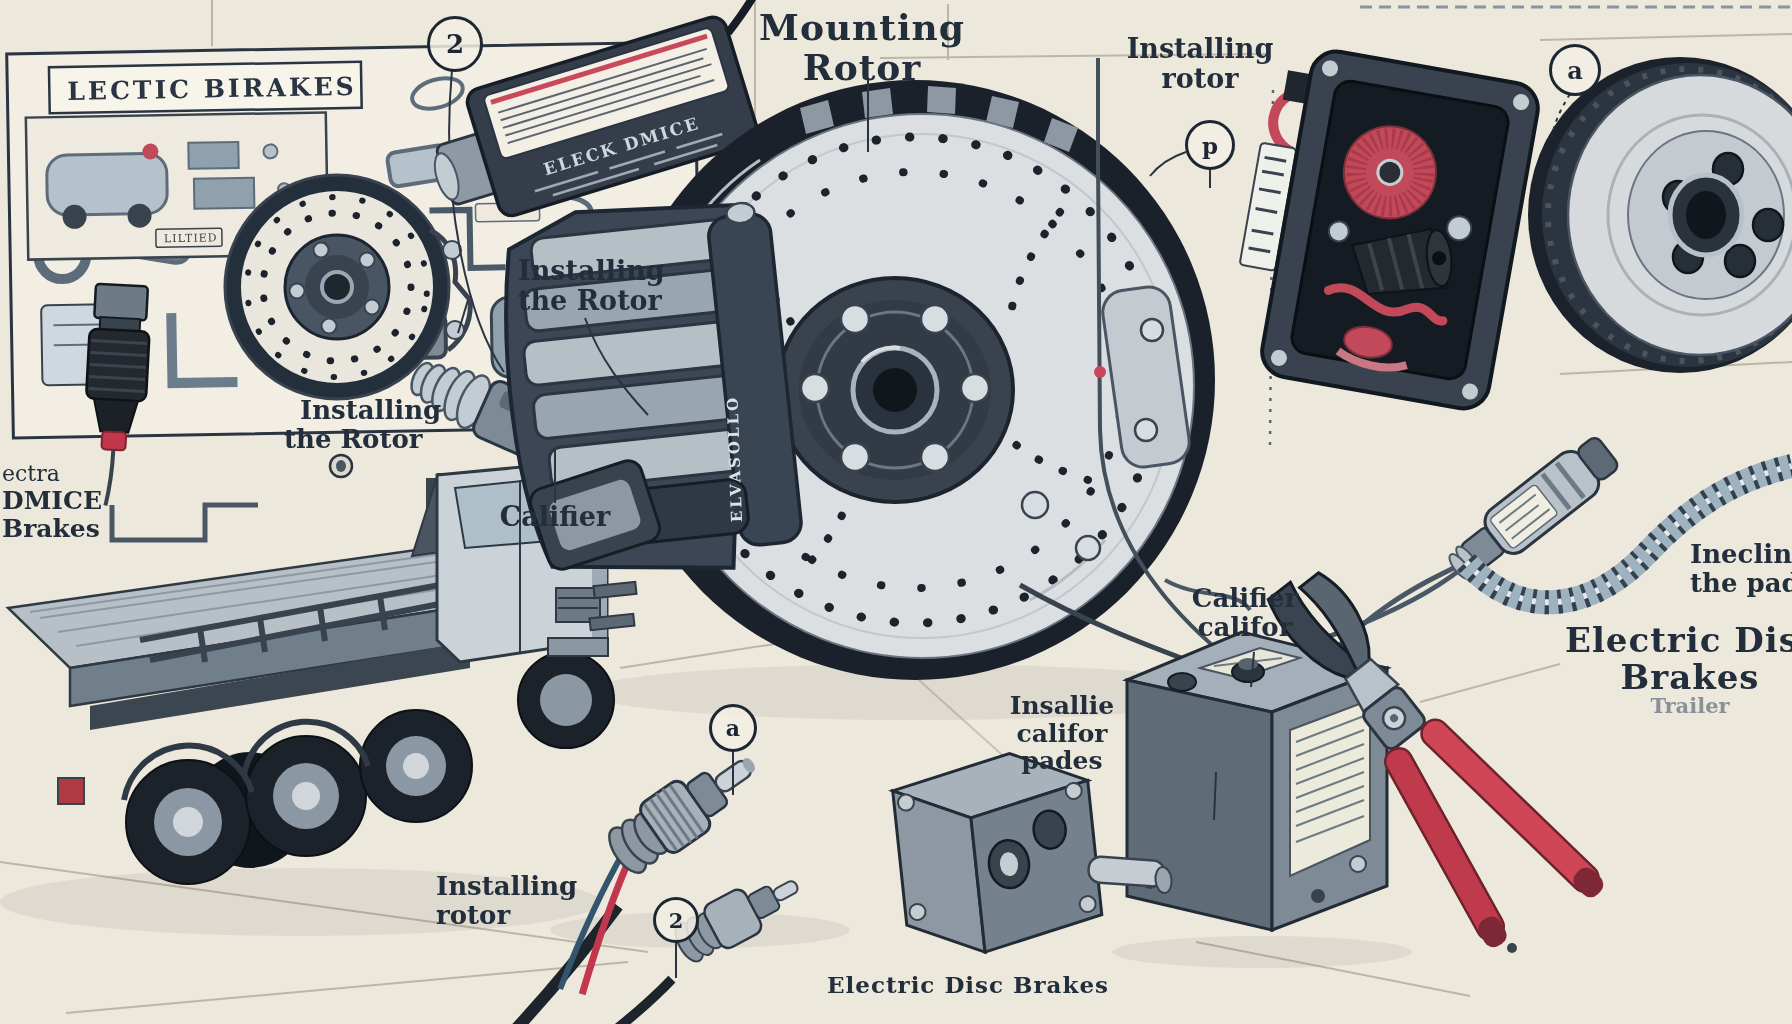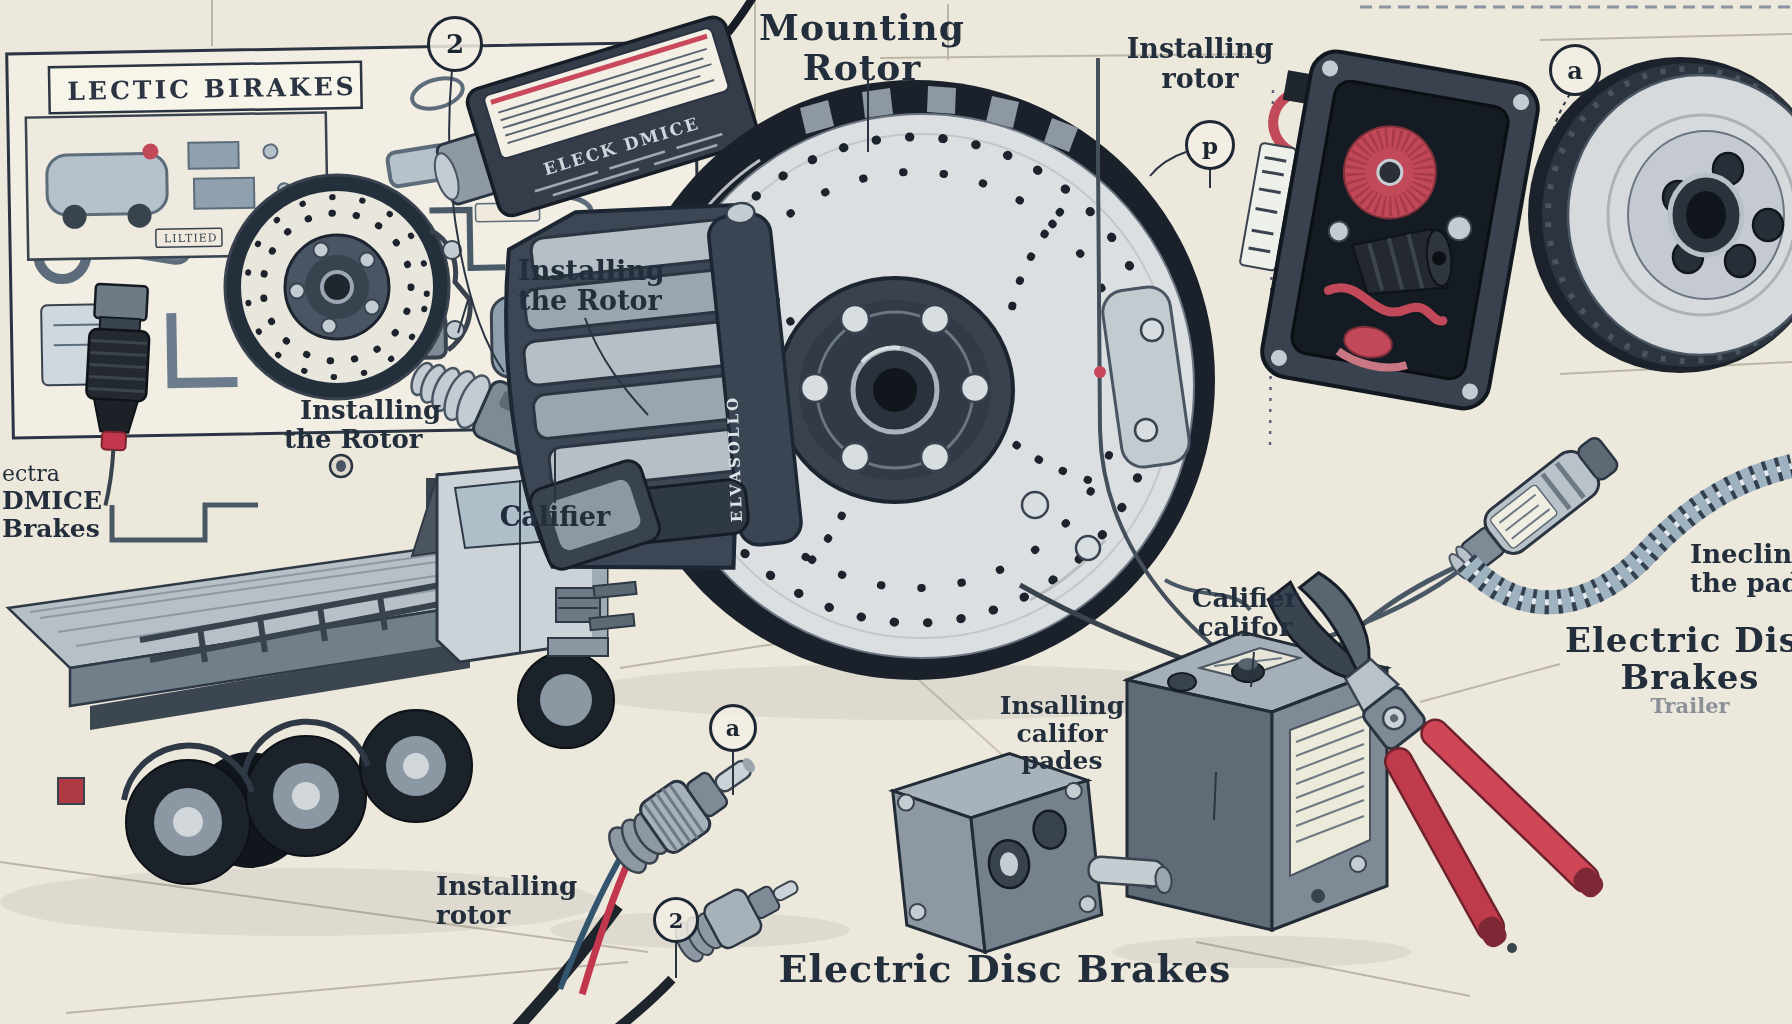--- a/index.html
+++ b/index.html
@@ -516,37 +516,37 @@
     <span class="s25">DMICE</span>
     <span class="s25">Brakes</span>
   </div>
 
   <div class="lbl c s26" style="left:1245px;top:584px;">
     <span>Califier</span>
     <span>califor</span>
   </div>
 
   <div class="lbl c s25" style="left:1062px;top:692px;">
-    <span>Insalling</span>
+    <span>Insallie</span>
     <span>califor</span>
     <span>pades</span>
   </div>
 
   <div class="lbl s26" style="left:1690px;top:540px;">
     <span>Ineclin</span>
     <span>the pad</span>
   </div>
 
   <div class="lbl" style="left:1565px;top:622px;width:250px;text-align:center;line-height:1.08;">
     <span class="s34" style="white-space:nowrap">Electric Disc</span>
     <span class="s34">Brakes</span>
     <span class="s21 muted">Trailer</span>
   </div>
 
-  <div class="lbl c" style="left:968px;top:948px;font-size:38px;letter-spacing:1px;margin-left:37px;">
+  <div class="lbl c" style="left:968px;top:972px;font-size:23px;letter-spacing:1px;">
     <span>Electric Disc Brakes</span>
   </div>
 
   <div class="lbl s26" style="left:436px;top:872px;">
     <span>Installing</span>
     <span>rotor</span>
   </div>
 
   <div class="badge" style="left:455px;top:44px;width:50px;height:50px;font-size:26px;">
     <span>2</span>

